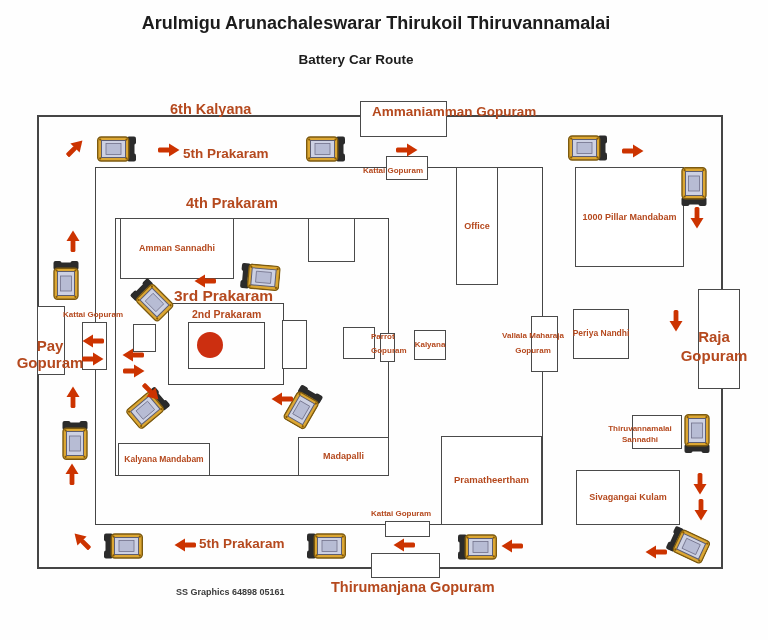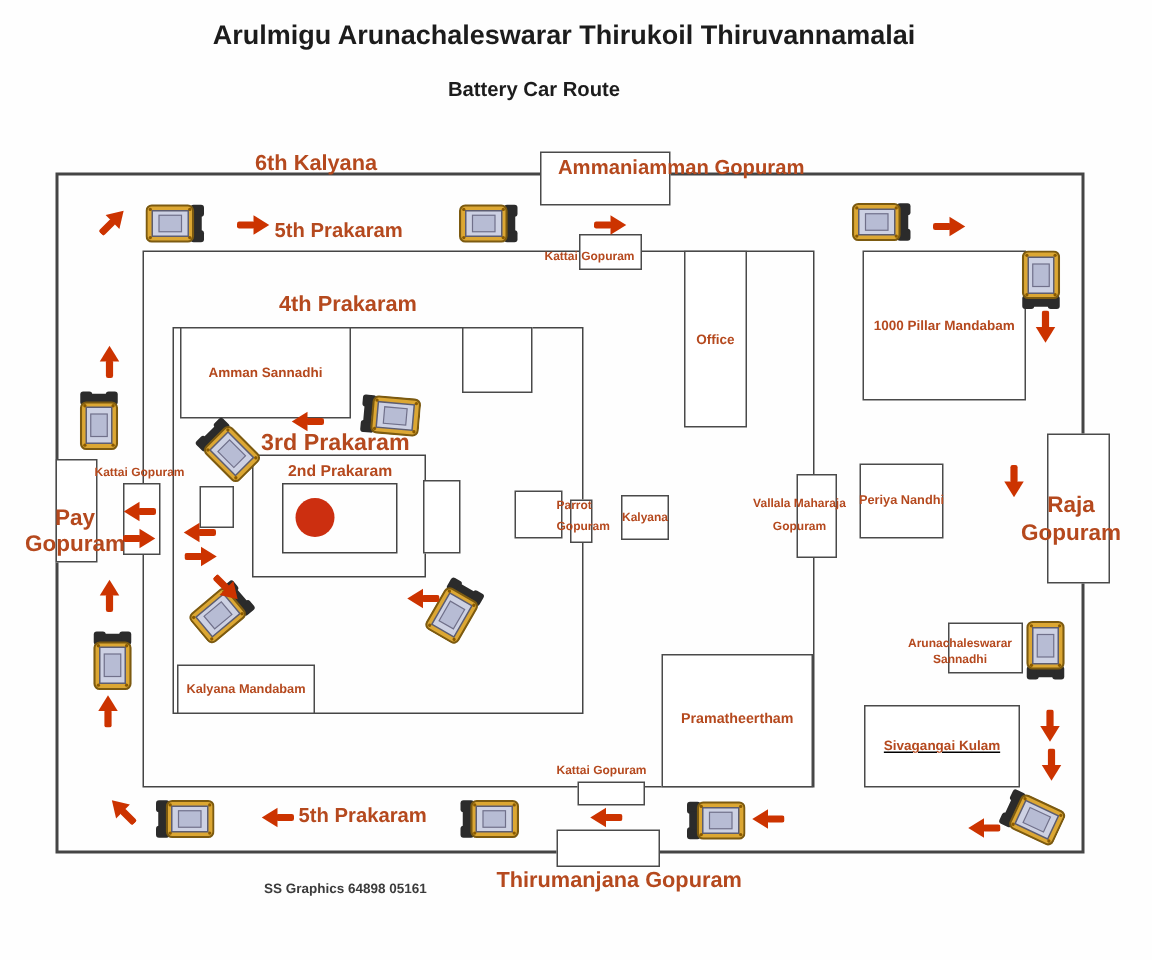--- a/index.html
+++ b/index.html
@@ -51,24 +51,27 @@
   <div class="box" style="left:531px;top:316px;width:25px;height:54px;"></div>
   <div class="box" style="left:573px;top:309px;width:54px;height:48px;">
     <span class="box-label" style="font-size:8.5px;white-space:nowrap;">Periya Nandhi</span>
   </div>
   <div class="box" style="left:698px;top:289px;width:40px;height:98px;"></div>
   <div class="box" style="left:37px;top:306px;width:26px;height:67px;"></div>
   <div class="box" style="left:82px;top:322px;width:23px;height:46px;"></div>
   <div class="box" style="left:118px;top:443px;width:90px;height:31px;text-align:right;">
     <span class="box-label" style="font-size:8.5px;white-space:nowrap;">Kalyana Mandabam</span>
   </div>
+  <div class="box" style="left:298px;top:437px;width:89px;height:37px;">
+    <span class="box-label" style="font-size:9px;">Madapalli</span>
+  </div>
   <div class="box" style="left:441px;top:436px;width:99px;height:87px;">
     <span class="box-label" style="font-size:9.5px;white-space:nowrap;">Pramatheertham</span>
   </div>
-  <div class="box" style="left:576px;top:470px;width:102px;height:53px;text-decoration:underline;">
+  <div class="box" style="left:576px;top:470px;width:102px;height:53px;">
     <span class="box-label" style="font-size:9px;white-space:nowrap;">Sivagangai Kulam</span>
   </div>
   <div class="box" style="left:632px;top:415px;width:48px;height:32px;"></div>
   <div class="box" style="left:385px;top:521px;width:43px;height:14px;"></div>
   <div class="box" style="left:371px;top:553px;width:67px;height:23px;"></div>
 
   <div style="position:absolute;left:197px;top:332px;width:26px;height:26px;border-radius:50%;background:#cc2f10;"></div>
 
   <div class="lbl" style="left:170px;top:102px;font-size:14.5px;">6th Kalyana</div>
   <div class="lbl" style="left:183px;top:147px;font-size:13.5px;">5th Prakaram</div>
@@ -90,21 +93,21 @@
   </div>
   <div class="lbl" style="left:371px;top:330px;font-size:8px;line-height:14px;">
     <span>Parrot</span><br>
     <span>Gopuram</span>
   </div>
   <div class="lbl lbl2" style="left:494px;top:328px;width:78px;font-size:8px;line-height:15px;">
     <span>Vallala Maharaja</span><br>
     <span>Gopuram</span>
   </div>
   <div class="lbl lbl2" style="left:594px;top:423px;width:92px;font-size:8px;line-height:11px;">
-    <span>Arunachaleswarar</span><br>
+    <span>Thiruvannamalai</span><br>
     <span>Sannadhi</span>
   </div>
 
   <div class="lbl" style="left:199px;top:537px;font-size:13.5px;">5th Prakaram</div>
   <div class="lbl" style="left:331px;top:580px;font-size:14.5px;">Thirumanjana Gopuram</div>
   <div class="credit" style="left:176px;top:587px;font-size:9px;">SS Graphics 64898 05161</div>
 
   <div id="marker-layer" style="position:absolute;left:0;top:0;width:768px;height:640px;pointer-events:none;">
       <div class="marker" style="left: 97px; top: 136px; width: 40px; height: 26px; transform: rotate(0deg);"><svg width="40" height="26" viewBox="0 0 40 26">
      <rect x="30" y="0.5" width="9" height="8" rx="2" fill="#2b2b2b"></rect>

